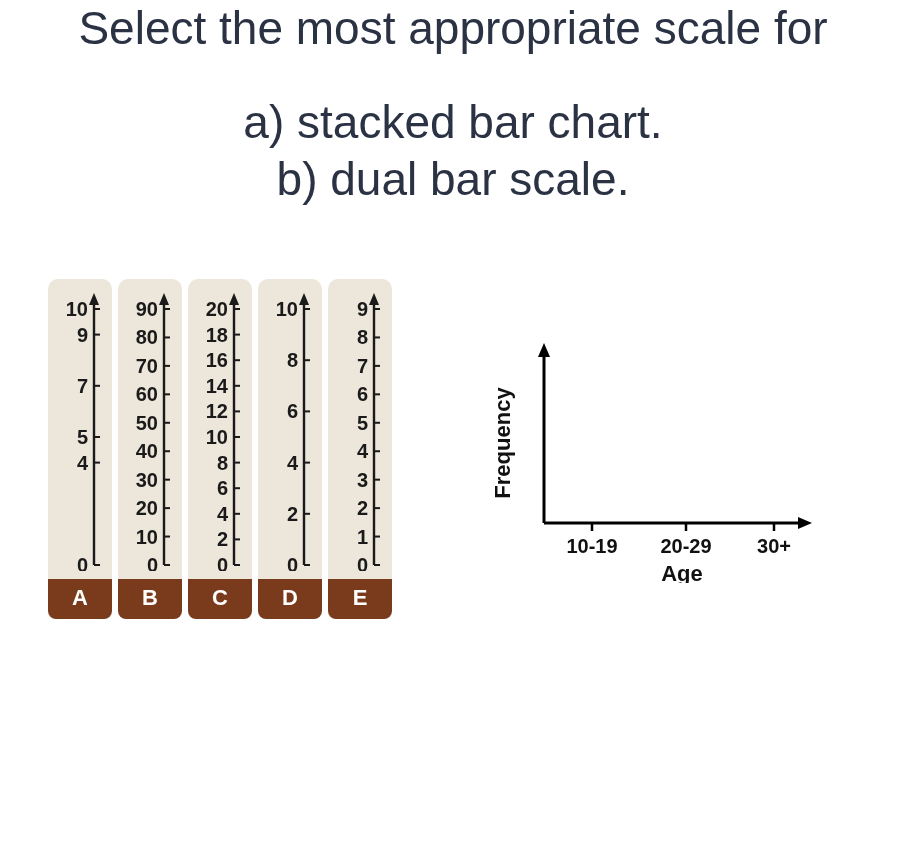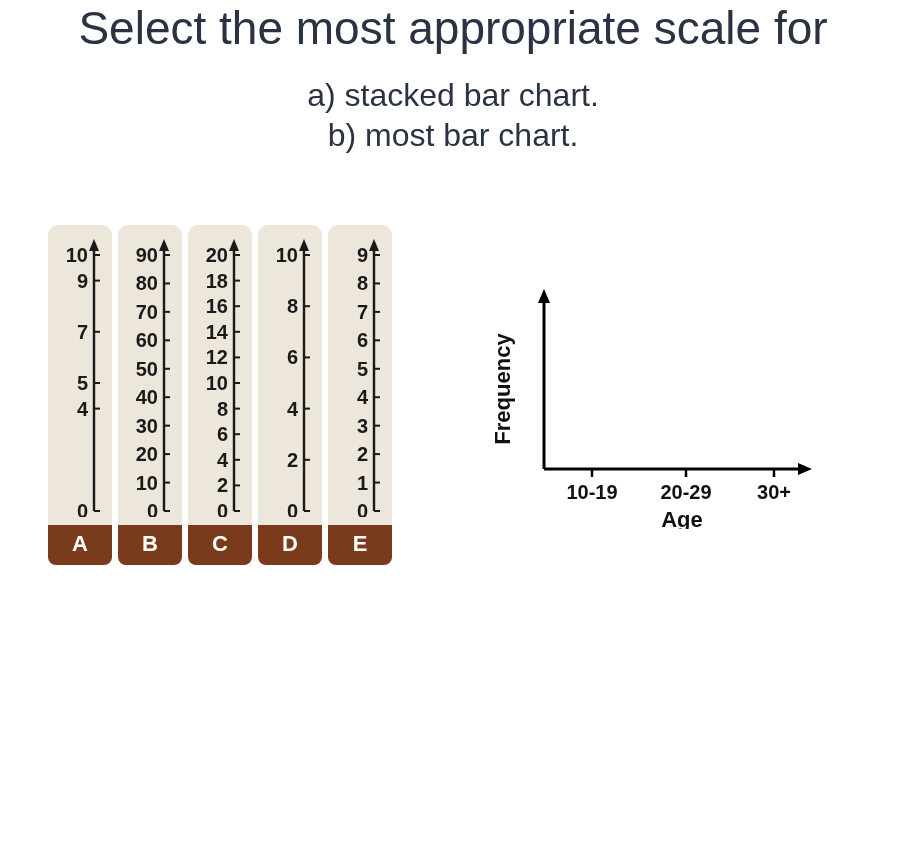--- a/index.html
+++ b/index.html
@@ -14,24 +14,24 @@
   }
   .question-text {
     font-size: 46px;
     text-align: center;
     line-height: 1.25;
     padding: 0 8px;
     color: #2a3244;
     font-weight: 400;
   }
   .sub-options {
-    font-size: 32px;
+    font-size: 46px;
     text-align: center;
     line-height: 1.25;
-    margin-top: 17px;
+    margin-top: 36px;
     color: #2a3244;
   }
   .figures-row {
     display: flex;
     flex-direction: row;
     align-items: flex-end;
     margin-top: 70px;
     padding-left: 48px;
   }
   .scales-wrap {
@@ -110,21 +110,21 @@
 </style>
 </head>
 <body>
 
 <div class="question-text">
   <div>Select the most appropriate scale for</div>
 </div>
 
 <div class="sub-options">
   <div>a) stacked bar chart.</div>
-  <div>b) most bar chart.</div>
+  <div>b) dual bar scale.</div>
 </div>
 
 <div class="figures-row">
 
   <div class="scales-wrap">
 
     <div class="scale-col">
       <div class="scale-body">
         <svg class="axis-svg" viewBox="0 0 56 282">
           <line class="axis-line" x1="42" y1="276" x2="42" y2="12"></line>

